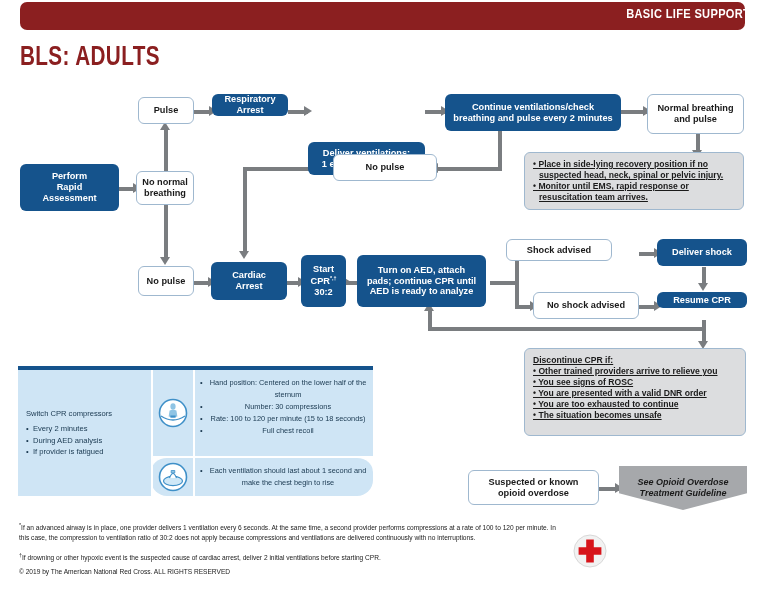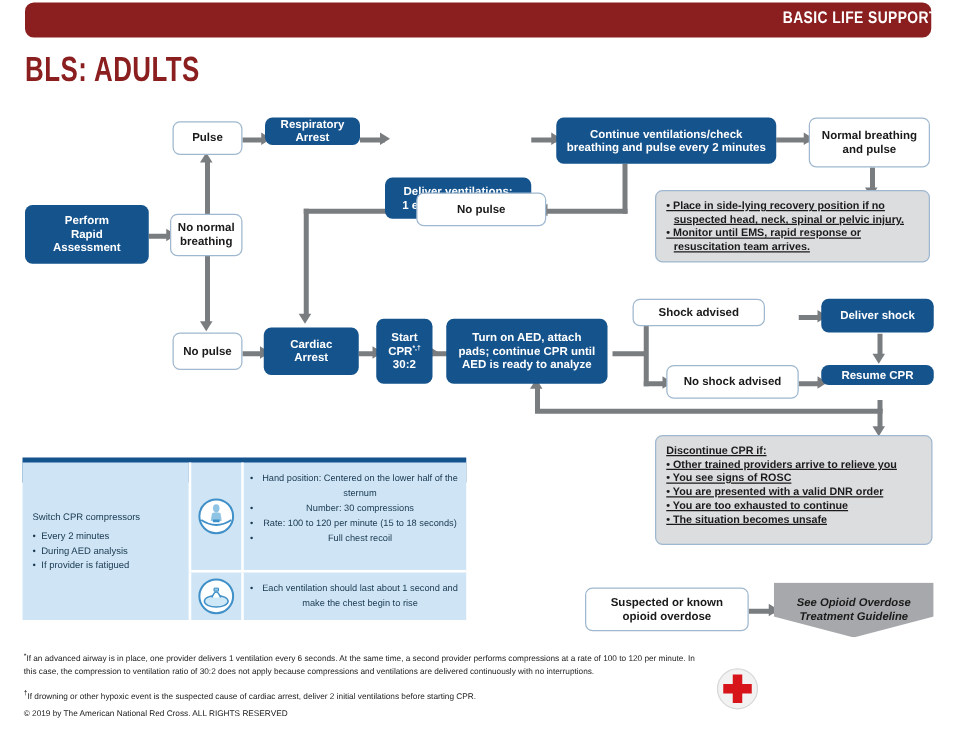--- a/index.html
+++ b/index.html
@@ -80,21 +80,21 @@
     width: 133px; background: #cfe5f5; color: #18374f; font-size: 7.6px;
     display: flex; flex-direction: column; justify-content: center;
     padding: 6px 8px; line-height: 1.55;
   }
   .cpr-left .hd { margin-bottom: 3px; }
   .cpr-left .li { padding-left: 7px; position: relative; }
   .cpr-left .li::before { content: "\2022"; position: absolute; left: 0; }
   .cpr-right { flex: 1; display: flex; flex-direction: column; }
   .cpr-row { display: flex; background: #cfe5f5; text-align: center; }
   .cpr-row.r1 { height: 86px; }
-  .cpr-row.r2 { height: 40px; border-top: 2px solid #ffffff; }
+  .cpr-row.r2 { height: 40px; border-top: 2px solid #ffffff; border-radius: 16px; }
   .cpr-ico {
     width: 44px; display: flex; align-items: center; justify-content: center;
     border-left: 2px solid #ffffff; border-right: 2px solid #ffffff;
   }
   .cpr-txt {
     flex: 1; padding: 7px 6px 7px 4px; font-size: 7.4px; color: #18374f; line-height: 1.62;
   }
   .cpr-txt .li { padding-left: 10px; position: relative; }
   .cpr-txt .li::before { content: "\2022"; position: absolute; left: 1px; }
 

